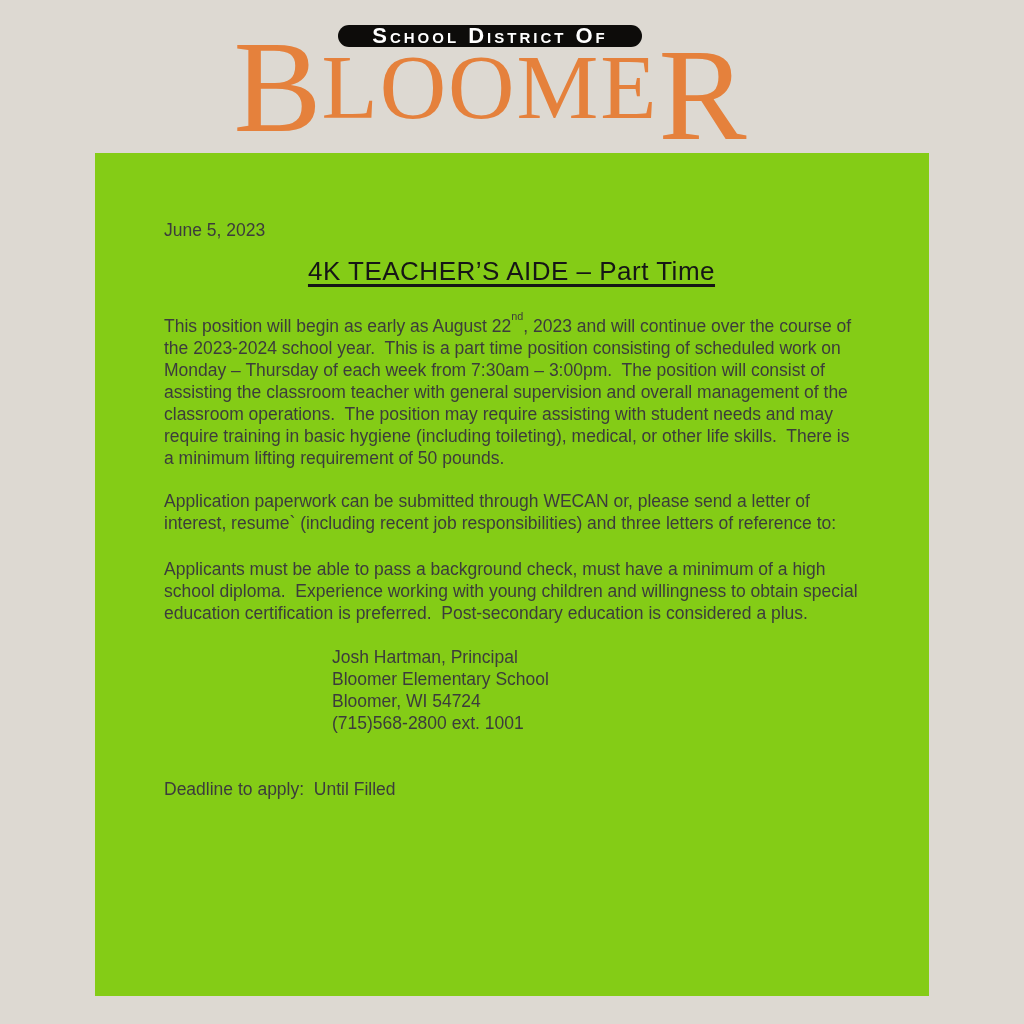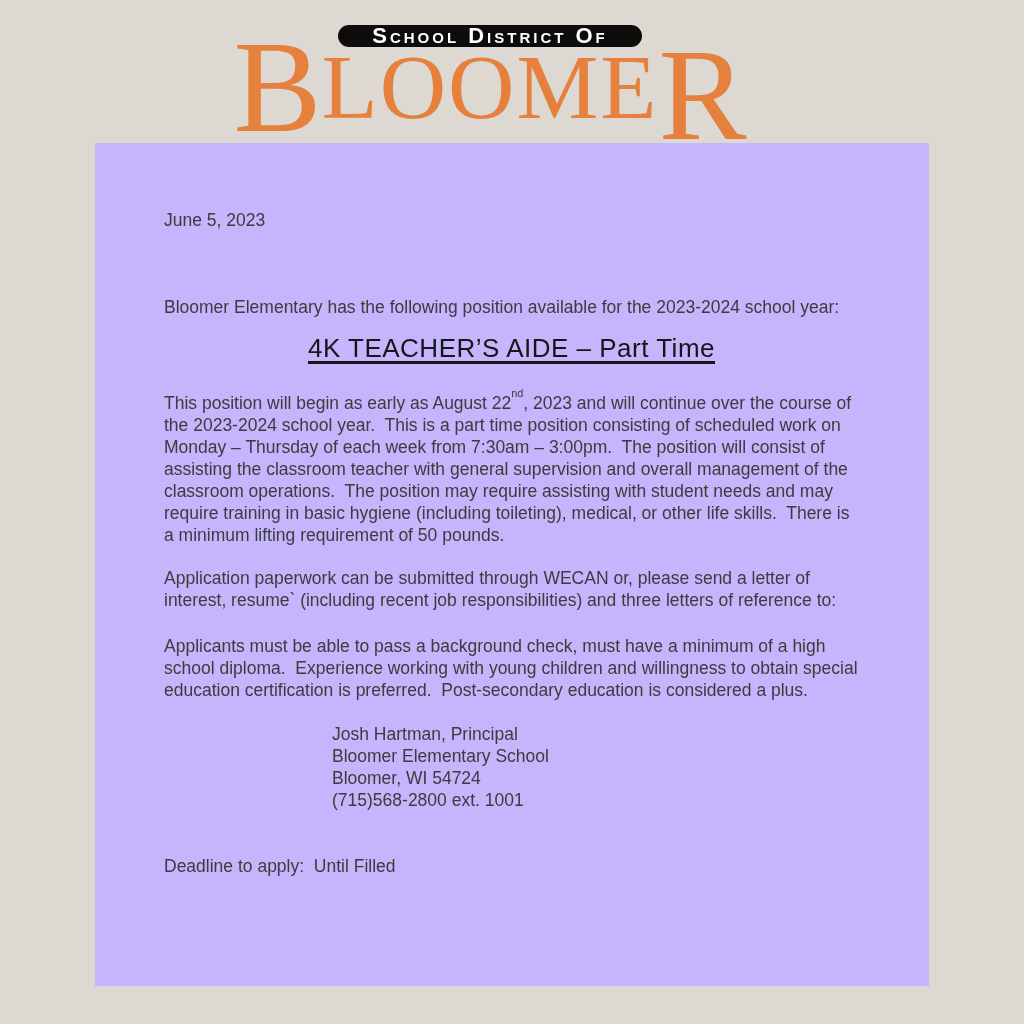--- a/index.html
+++ b/index.html
@@ -52,22 +52,22 @@
   }
   .logo-letter-big { font-size: 132px; }
   .logo-mid { font-size: 92px; letter-spacing: 2px; }
   .logo-letter-last { transform: translateY(8px); }
 
   
   .doc {
     box-sizing: border-box;
     width: 834px;
     height: 843px;
-    margin: 0 auto;
-    background: #c4b5fd;
+    margin: 10px auto;
+    background: #84cc16;
     padding: 66px 70px 0 69px;
     color: #3c3c3c;
   }
   .doc p {
     margin: 0;
     font-size: 17.5px;
     line-height: 22px;
     white-space: pre-wrap;
   }
   .date { margin: 0; }
@@ -110,21 +110,20 @@
       <span class="logo-letter-big">B</span>
       <span class="logo-mid">LOOME</span>
       <span class="logo-letter-big logo-letter-last">R</span>
     </div>
   </div>
 
   <div class="doc">
 
     <p class="date">June 5, 2023</p>
 
-    <p class="intro">Bloomer Elementary has the following position available for the 2023-2024 school year:</p>
 
     <h1 class="title">4K TEACHER’S AIDE – Part Time</h1>
 
     <p class="para p1"><span>This position will begin as early as August 22</span><sup class="ord">nd</sup><span>, 2023 and will continue over the course of the 2023-2024 school year.  This is a part time position consisting of scheduled work on Monday – Thursday of each week from 7:30am – 3:00pm.  The position will consist of assisting the classroom teacher with general supervision and overall management of the classroom operations.  The position may require assisting with student needs and may require training in basic hygiene (including toileting), medical, or other life skills.  There is a minimum lifting requirement of 50 pounds.</span></p>
 
     <p class="para p3">Application paperwork can be submitted through WECAN or, please send a letter of interest, resume` (including recent job responsibilities) and three letters of reference to:</p>
 
     <p class="para p2">Applicants must be able to pass a background check, must have a minimum of a high school diploma.  Experience working with young children and willingness to obtain special education certification is preferred.  Post-secondary education is considered a plus.</p>
 
     <div class="contact">

